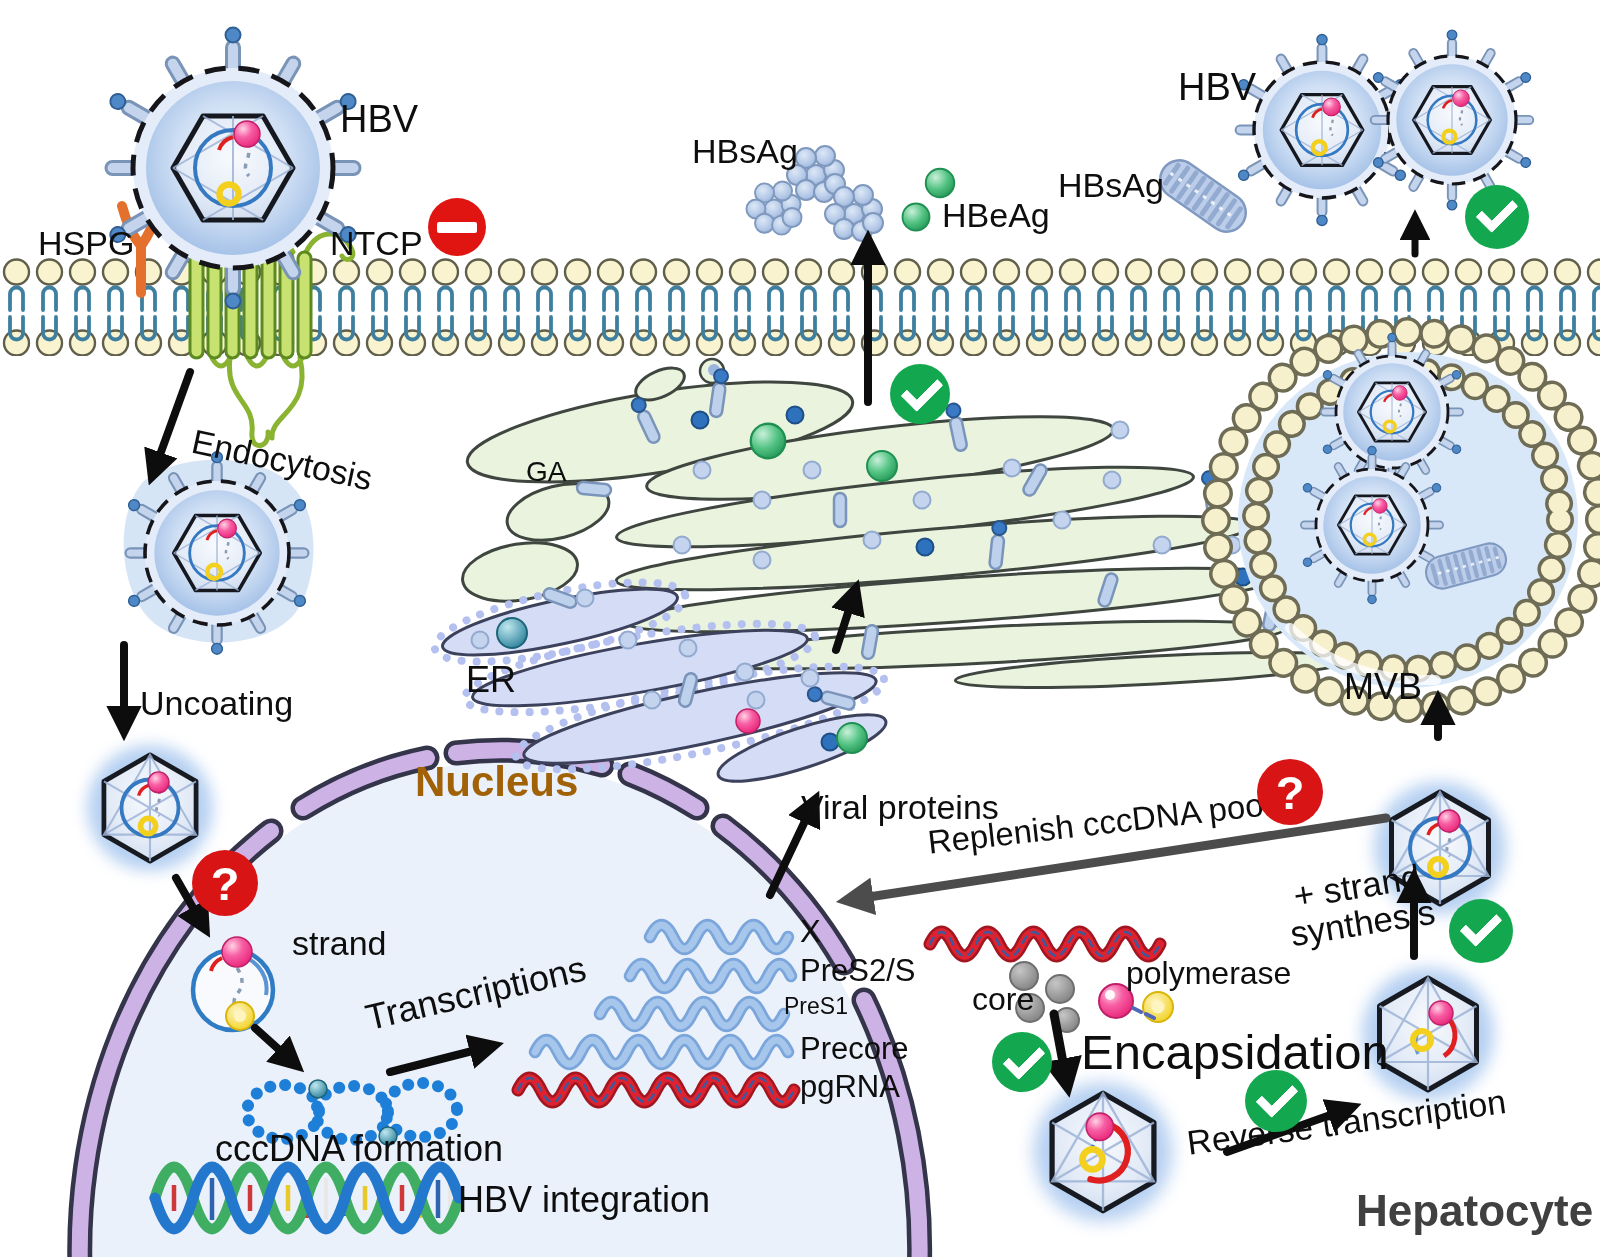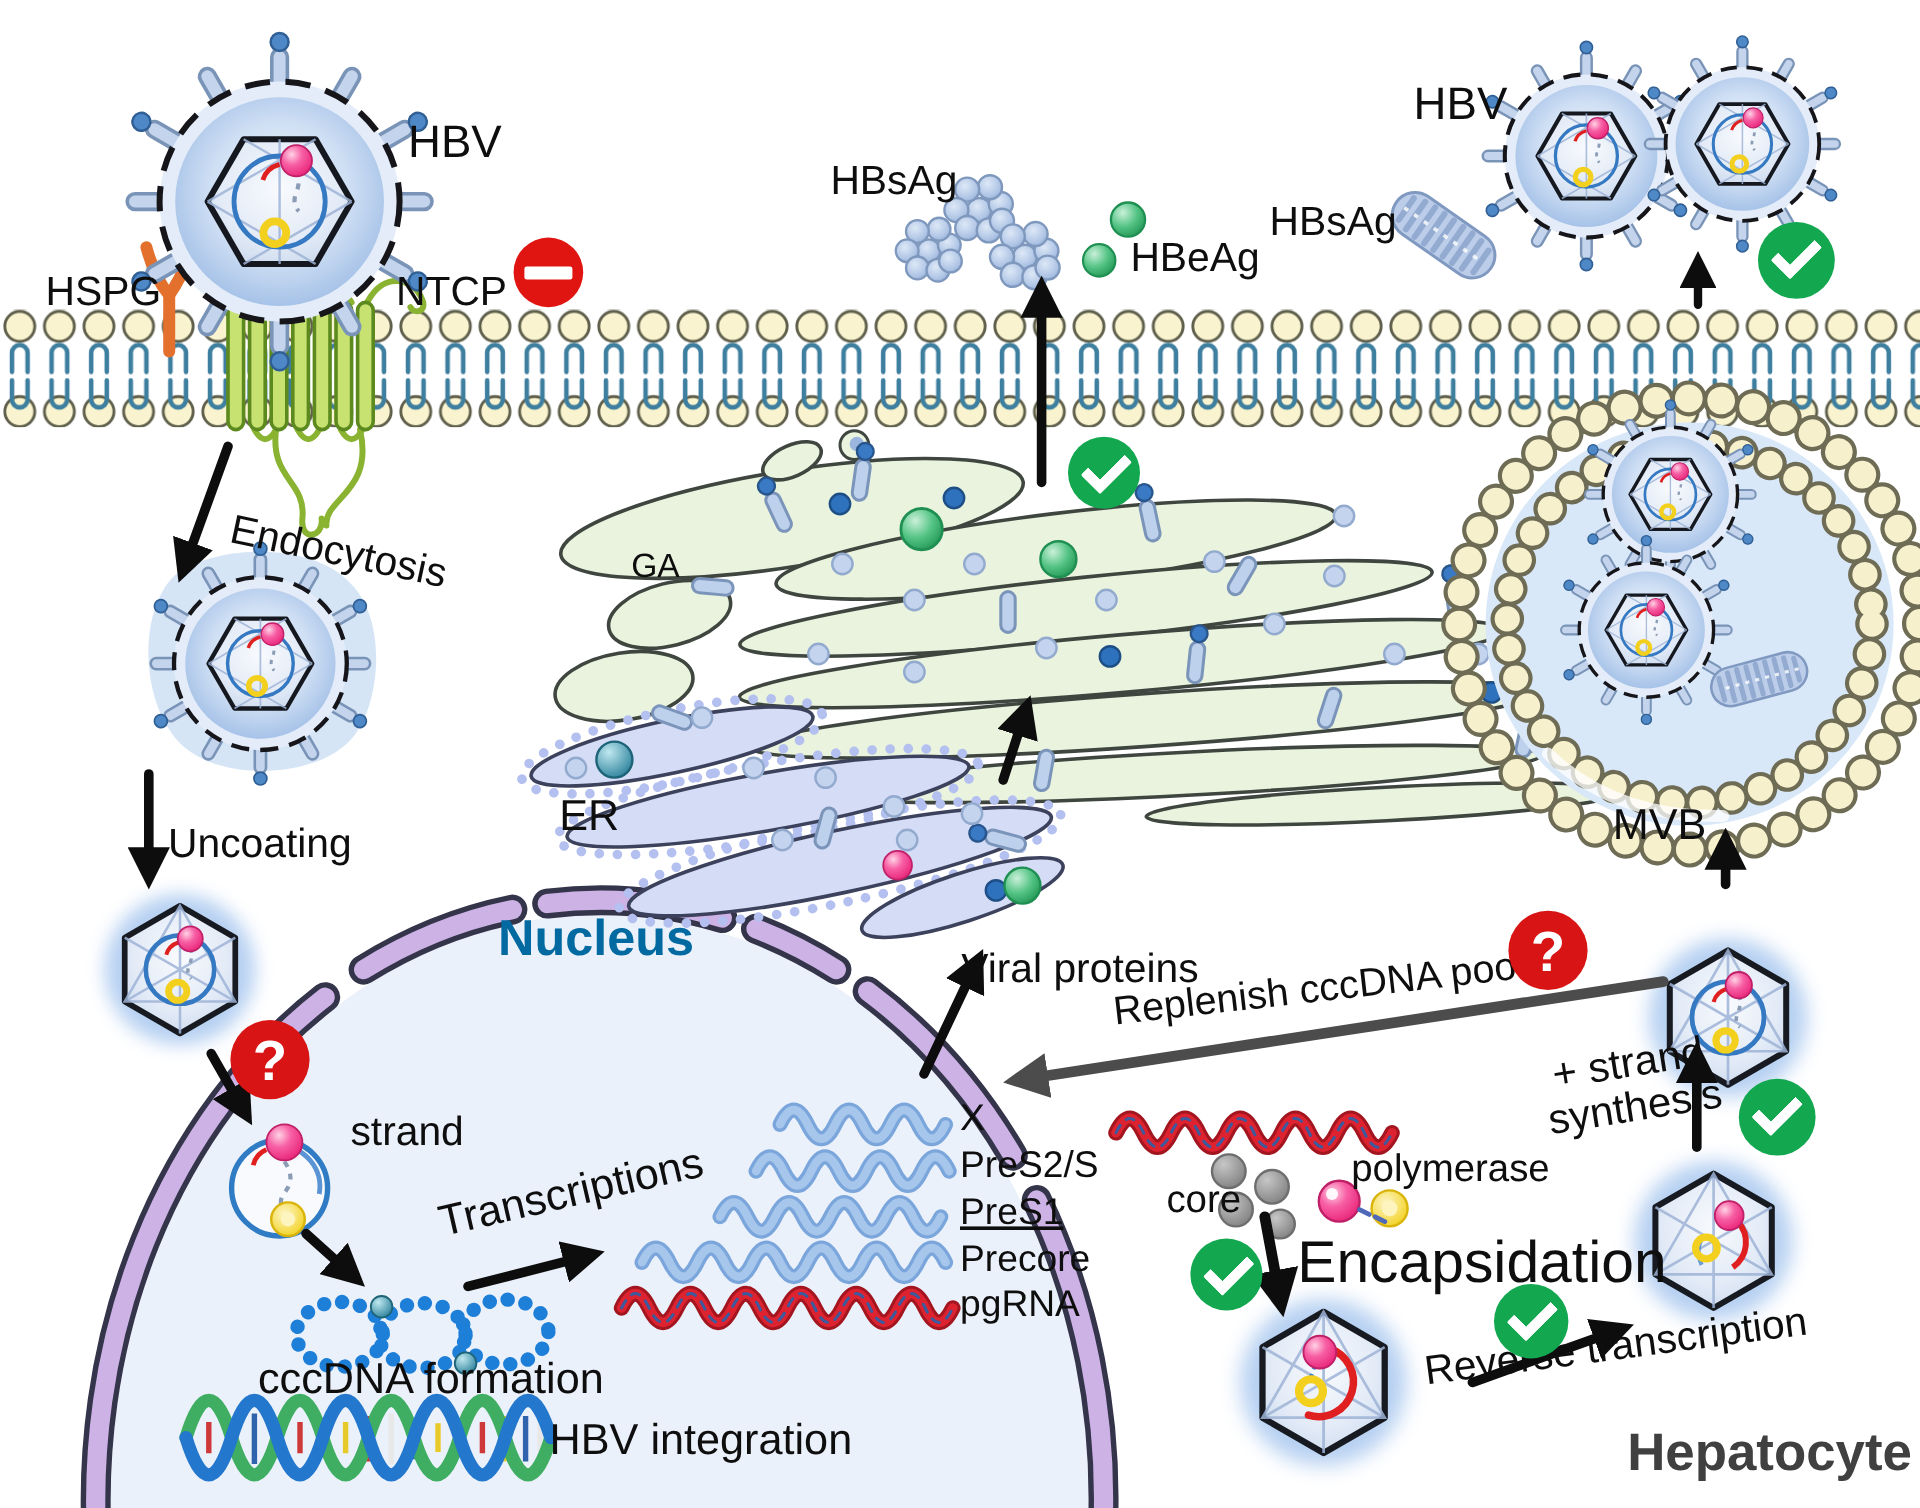--- a/index.html
+++ b/index.html
@@ -446,29 +446,29 @@
   <path d="M1227,1152 L1350,1108" marker-end="url(#ah)"></path>
 </g>
 <path d="M1386,818 L849,900" fill="none" stroke="#4c4c4c" stroke-width="9" stroke-linecap="round" marker-end="url(#ahg)"></path>
 </svg>
 
 <div class="lbl" style="left:340px;top:100px;font-size:38px;">HBV</div>
 <div class="lbl" style="left:38px;top:226px;font-size:34px;">HSPG</div>
 <div class="lbl" style="left:330px;top:226px;font-size:34px;">NTCP</div>
 <div class="lbl" style="left:196px;top:424px;font-size:34px;transform:rotate(12deg);transform-origin:left top;">Endocytosis</div>
 <div class="lbl" style="left:140px;top:686px;font-size:34px;">Uncoating</div>
-<div class="lbl big" style="left:415px;top:760px;font-size:42px;color:#0369a1;">Nucleus</div>
+<div class="lbl big" style="left:415px;top:760px;font-size:42px;color:#a16207;">Nucleus</div>
 <div class="lbl" style="left:292px;top:926px;font-size:34px;">strand</div>
 <div class="lbl" style="left:362px;top:1000px;font-size:36px;transform:rotate(-13deg);transform-origin:left top;">Transcriptions</div>
 <div class="lbl" style="left:215px;top:1130px;font-size:36px;">cccDNA formation</div>
 <div class="lbl" style="left:458px;top:1181px;font-size:36px;">HBV integration</div>
 
 <div class="lbl" style="left:800px;top:916px;font-size:31px;">X</div>
 <div class="lbl" style="left:800px;top:955px;font-size:31px;">PreS2/S</div>
-<div class="lbl" style="left:800px;top:994px;font-size:31px;text-decoration:underline;">PreS1</div>
+<div class="lbl" style="left:784px;top:994px;font-size:23px;">PreS1</div>
 <div class="lbl" style="left:800px;top:1033px;font-size:31px;">Precore</div>
 <div class="lbl" style="left:800px;top:1071px;font-size:31px;">pgRNA</div>
 
 <div class="lbl" style="left:801px;top:790px;font-size:34px;">Viral proteins</div>
 <div class="lbl" style="left:466px;top:661px;font-size:36px;">ER</div>
 <div class="lbl" style="left:498px;top:457px;font-size:28px;margin-left:28px;">GA</div>
 <div class="lbl" style="left:692px;top:134px;font-size:34px;">HBsAg</div>
 <div class="lbl" style="left:942px;top:198px;font-size:34px;">HBeAg</div>
 <div class="lbl" style="left:1178px;top:68px;font-size:38px;">HBV</div>
 <div class="lbl" style="left:1058px;top:168px;font-size:34px;">HBsAg</div>

